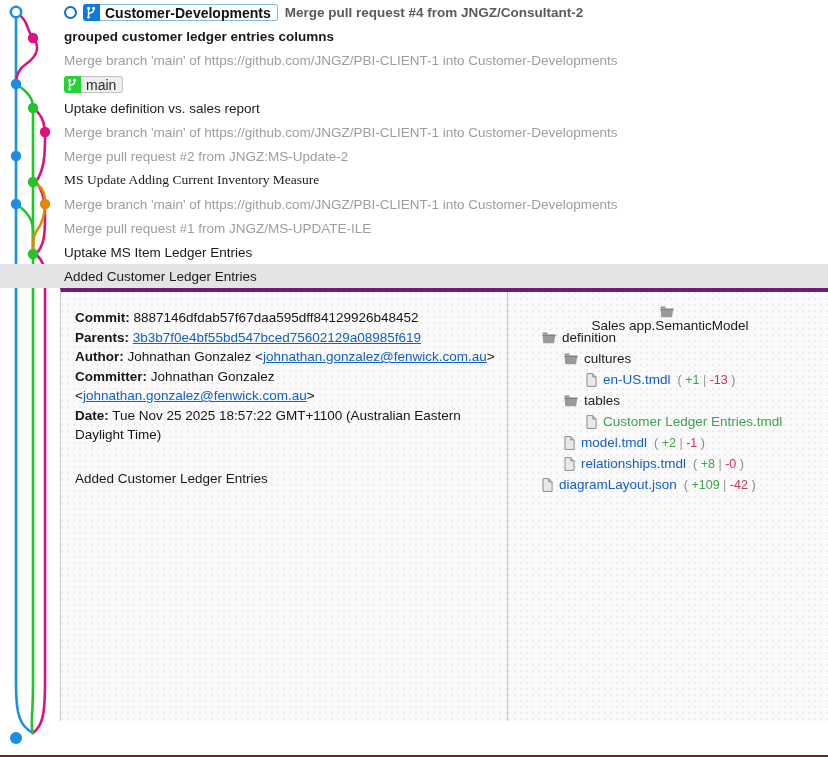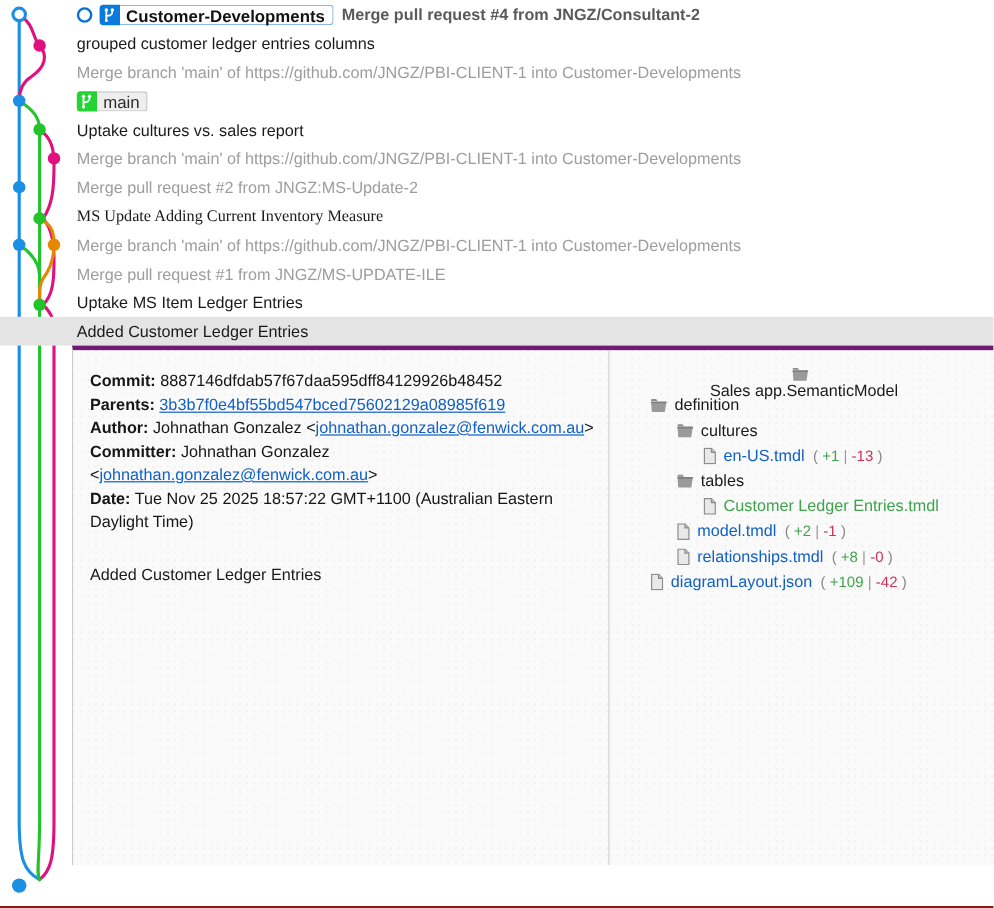--- a/index.html
+++ b/index.html
@@ -154,21 +154,21 @@
                 <circle cx="2.6" cy="2.3" r="1.45" fill="#ffffff"></circle>
                 <circle cx="7.6" cy="2.3" r="1.45" fill="#ffffff"></circle>
                 <circle cx="2.6" cy="11.2" r="1.2" fill="#ffffff"></circle>
               </svg>
             </span>
             <span class="nm">Customer-Developments</span>
           </span>
           <span class="subj" style="padding-left: 0px;">Merge pull request #4 from JNGZ/Consultant-2</span>
         </span>
       </div>
-      <div class="commit-row" style="top: 24px;">
+      <div class="commit-row" style="top: 24px; font-weight: bold;">
         <span class="subj">grouped customer ledger entries columns</span>
       </div>
       <div class="commit-row muted" style="top: 48px;">
         <span class="subj">Merge branch 'main' of https://github.com/JNGZ/PBI-CLIENT-1 into Customer-Developments</span>
       </div>
       <div class="commit-row muted" style="top: 72px;">
         <span class="decor">
           <span class="ref local">
             <span class="ico">
               <svg width="11" height="13" viewBox="0 0 11 13" aria-hidden="true">
@@ -179,21 +179,21 @@
                 <circle cx="2.6" cy="2.3" r="1.45" fill="#ffffff"></circle>
                 <circle cx="7.6" cy="2.3" r="1.45" fill="#ffffff"></circle>
                 <circle cx="2.6" cy="11.2" r="1.2" fill="#ffffff"></circle>
               </svg>
             </span>
             <span class="nm">main</span>
           </span>
         </span>
       </div>
       <div class="commit-row" style="top: 96px;">
-        <span class="subj">Uptake cultures vs. sales report</span>
+        <span class="subj">Uptake definition vs. sales report</span>
       </div>
       <div class="commit-row muted" style="top: 120px;">
         <span class="subj">Merge branch 'main' of https://github.com/JNGZ/PBI-CLIENT-1 into Customer-Developments</span>
       </div>
       <div class="commit-row muted" style="top: 144px;">
         <span class="subj">Merge pull request #2 from JNGZ:MS-Update-2</span>
       </div>
       <div class="commit-row" style="top: 168px; font-family: Liberation Serif, serif;">
         <span class="subj">MS Update Adding Current Inventory Measure</span>
       </div>

